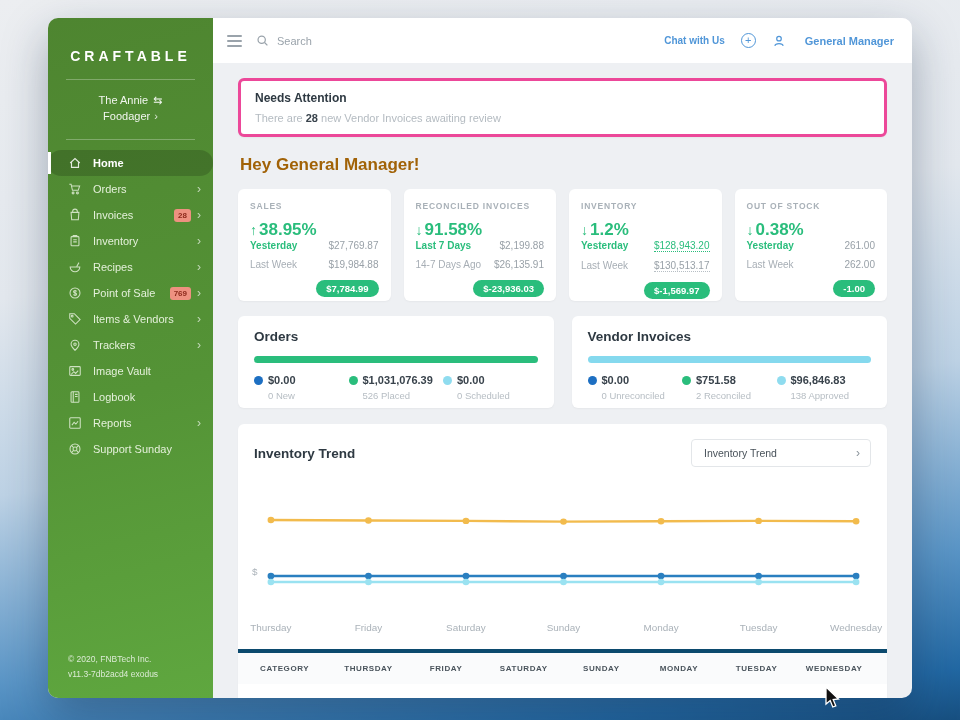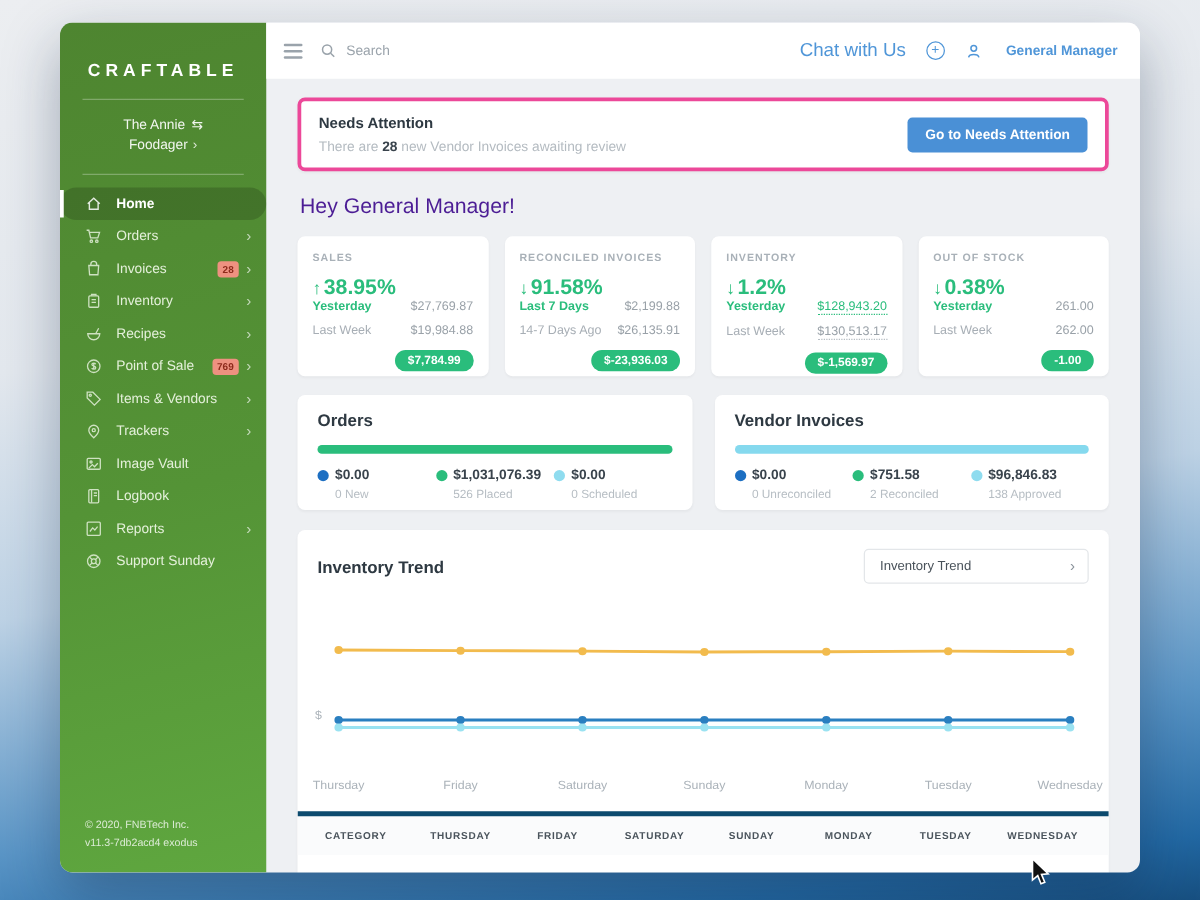--- a/index.html
+++ b/index.html
@@ -29,36 +29,36 @@
 
   
   .main { flex:1; display:flex; flex-direction:column; min-width:0; }
   .topbar { height:45px; flex:0 0 45px; background:#fff; display:flex; align-items:center; padding:0 18px 0 14px; }
   .hamburger { width:15px; cursor:pointer; margin-right:14px; }
   .hamburger div { height:2px; background:#9aa3ab; margin:3px 0; border-radius:1px; }
   .searchbox { display:flex; align-items:center; flex:1; cursor:text; }
   .searchbox svg { width:13px; height:13px; margin-right:8px; }
   .search-ph { font-size:11px; color:#9aa3ab; }
   .topbar-right { display:flex; align-items:center; gap:16px; }
-  .chat-link { font-size:15px; color:#5096d8; font-weight:normal; cursor:pointer; }
+  .chat-link { font-size:10px; color:#5096d8; font-weight:bold; cursor:pointer; }
   .plus-circle { width:15px; height:15px; border:1.4px solid #5096d8; border-radius:50%; color:#5096d8; font-size:11px; line-height:12px; text-align:center; cursor:pointer; }
   .user-menu { display:flex; align-items:center; gap:19px; cursor:pointer; }
   .user-menu svg { width:14px; height:14px; }
   .user-name { font-size:11px; color:#5096d8; font-weight:bold; }
 
   .content { flex:1; padding:15px 25px 0 25px; overflow:hidden; display:flex; flex-direction:column; }
 
   
   .banner { background:#fff; border:3px solid #ec4899; border-radius:6px; padding:10px 14px; display:flex; align-items:center; justify-content:space-between; box-shadow:0 1px 2px rgba(0,0,0,.04); }
   .banner-title { font-size:12px; font-weight:bold; color:#2e3942; margin-bottom:7px; }
   .banner-text { font-size:11px; color:#b4bbc1; }
   .banner-text b { color:#39434c; }
   .banner-btn { background:#4a90d6; color:#fff; font-size:11px; font-weight:bold; border:none; border-radius:4px; padding:8px 14px; cursor:pointer; }
 
-  .greeting { font-size:17px; font-weight:normal; color:#4c1d95; margin:18px 0 14px 2px; }
+  .greeting { font-size:17px; font-weight:bold; color:#a16207; margin:18px 0 14px 2px; }
 
   
   .stat-row { display:grid; grid-template-columns:repeat(4,1fr); gap:13px; }
   .stat-card { background:#fff; border-radius:6px; padding:12px 12px 11px 12px; height:112px; box-shadow:0 1px 2px rgba(0,0,0,.04); display:flex; flex-direction:column; }
   .stat-label { font-size:8.5px; font-weight:bold; letter-spacing:.8px; color:#a9b1b8; }
   .stat-pct { font-size:17px; font-weight:bold; color:#2abd7c; margin-top:9px; }
   .stat-pct .arr { font-size:14px; margin-right:2px; }
   .stat-rows { margin-top:auto; }
   .stat-line { display:flex; justify-content:space-between; font-size:10px; margin-bottom:8px; }
   .stat-line .per { color:#a7aeb5; }
@@ -263,21 +263,20 @@
       </div>
     </div>
 
     <div class="content">
 
       <div class="banner">
         <div>
           <div class="banner-title">Needs Attention</div>
           <div class="banner-text"><span>There are </span><b>28</b><span> new Vendor Invoices awaiting review</span></div>
         </div>
-        <button class="banner-btn">Go to Needs Attention</button>
       </div>
 
       <div class="greeting">Hey General Manager!</div>
 
       <div class="stat-row">
 
         <div class="stat-card">
           <div class="stat-label">SALES</div>
           <div class="stat-pct"><span class="arr">↑</span><span>38.95%</span></div>
           <div class="stat-rows">

